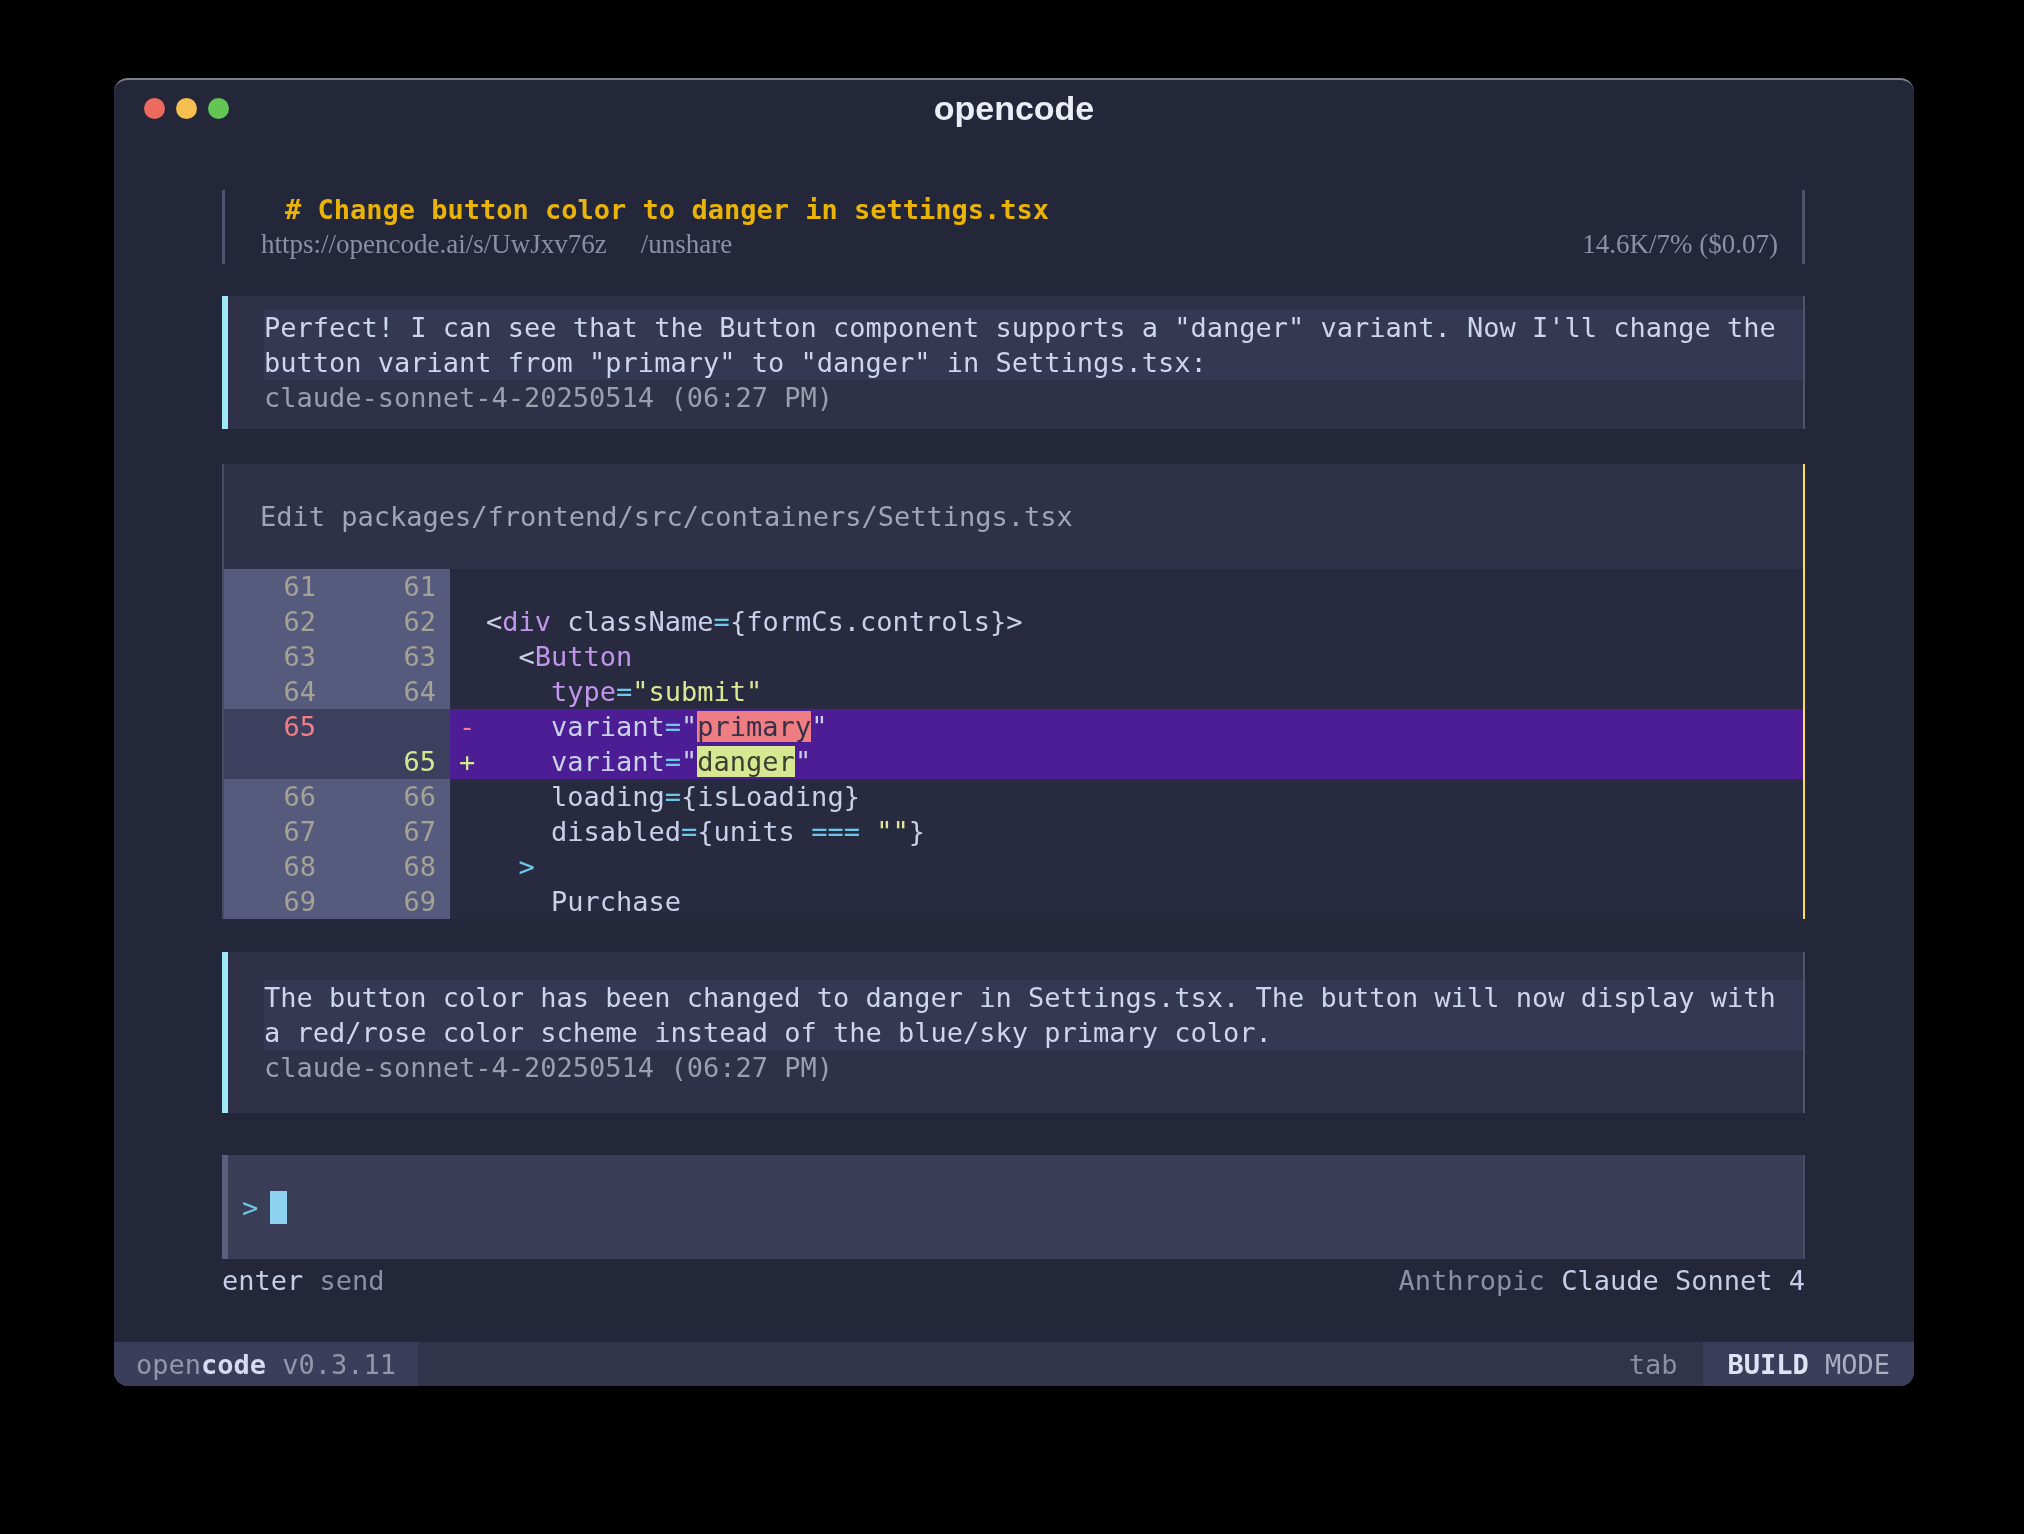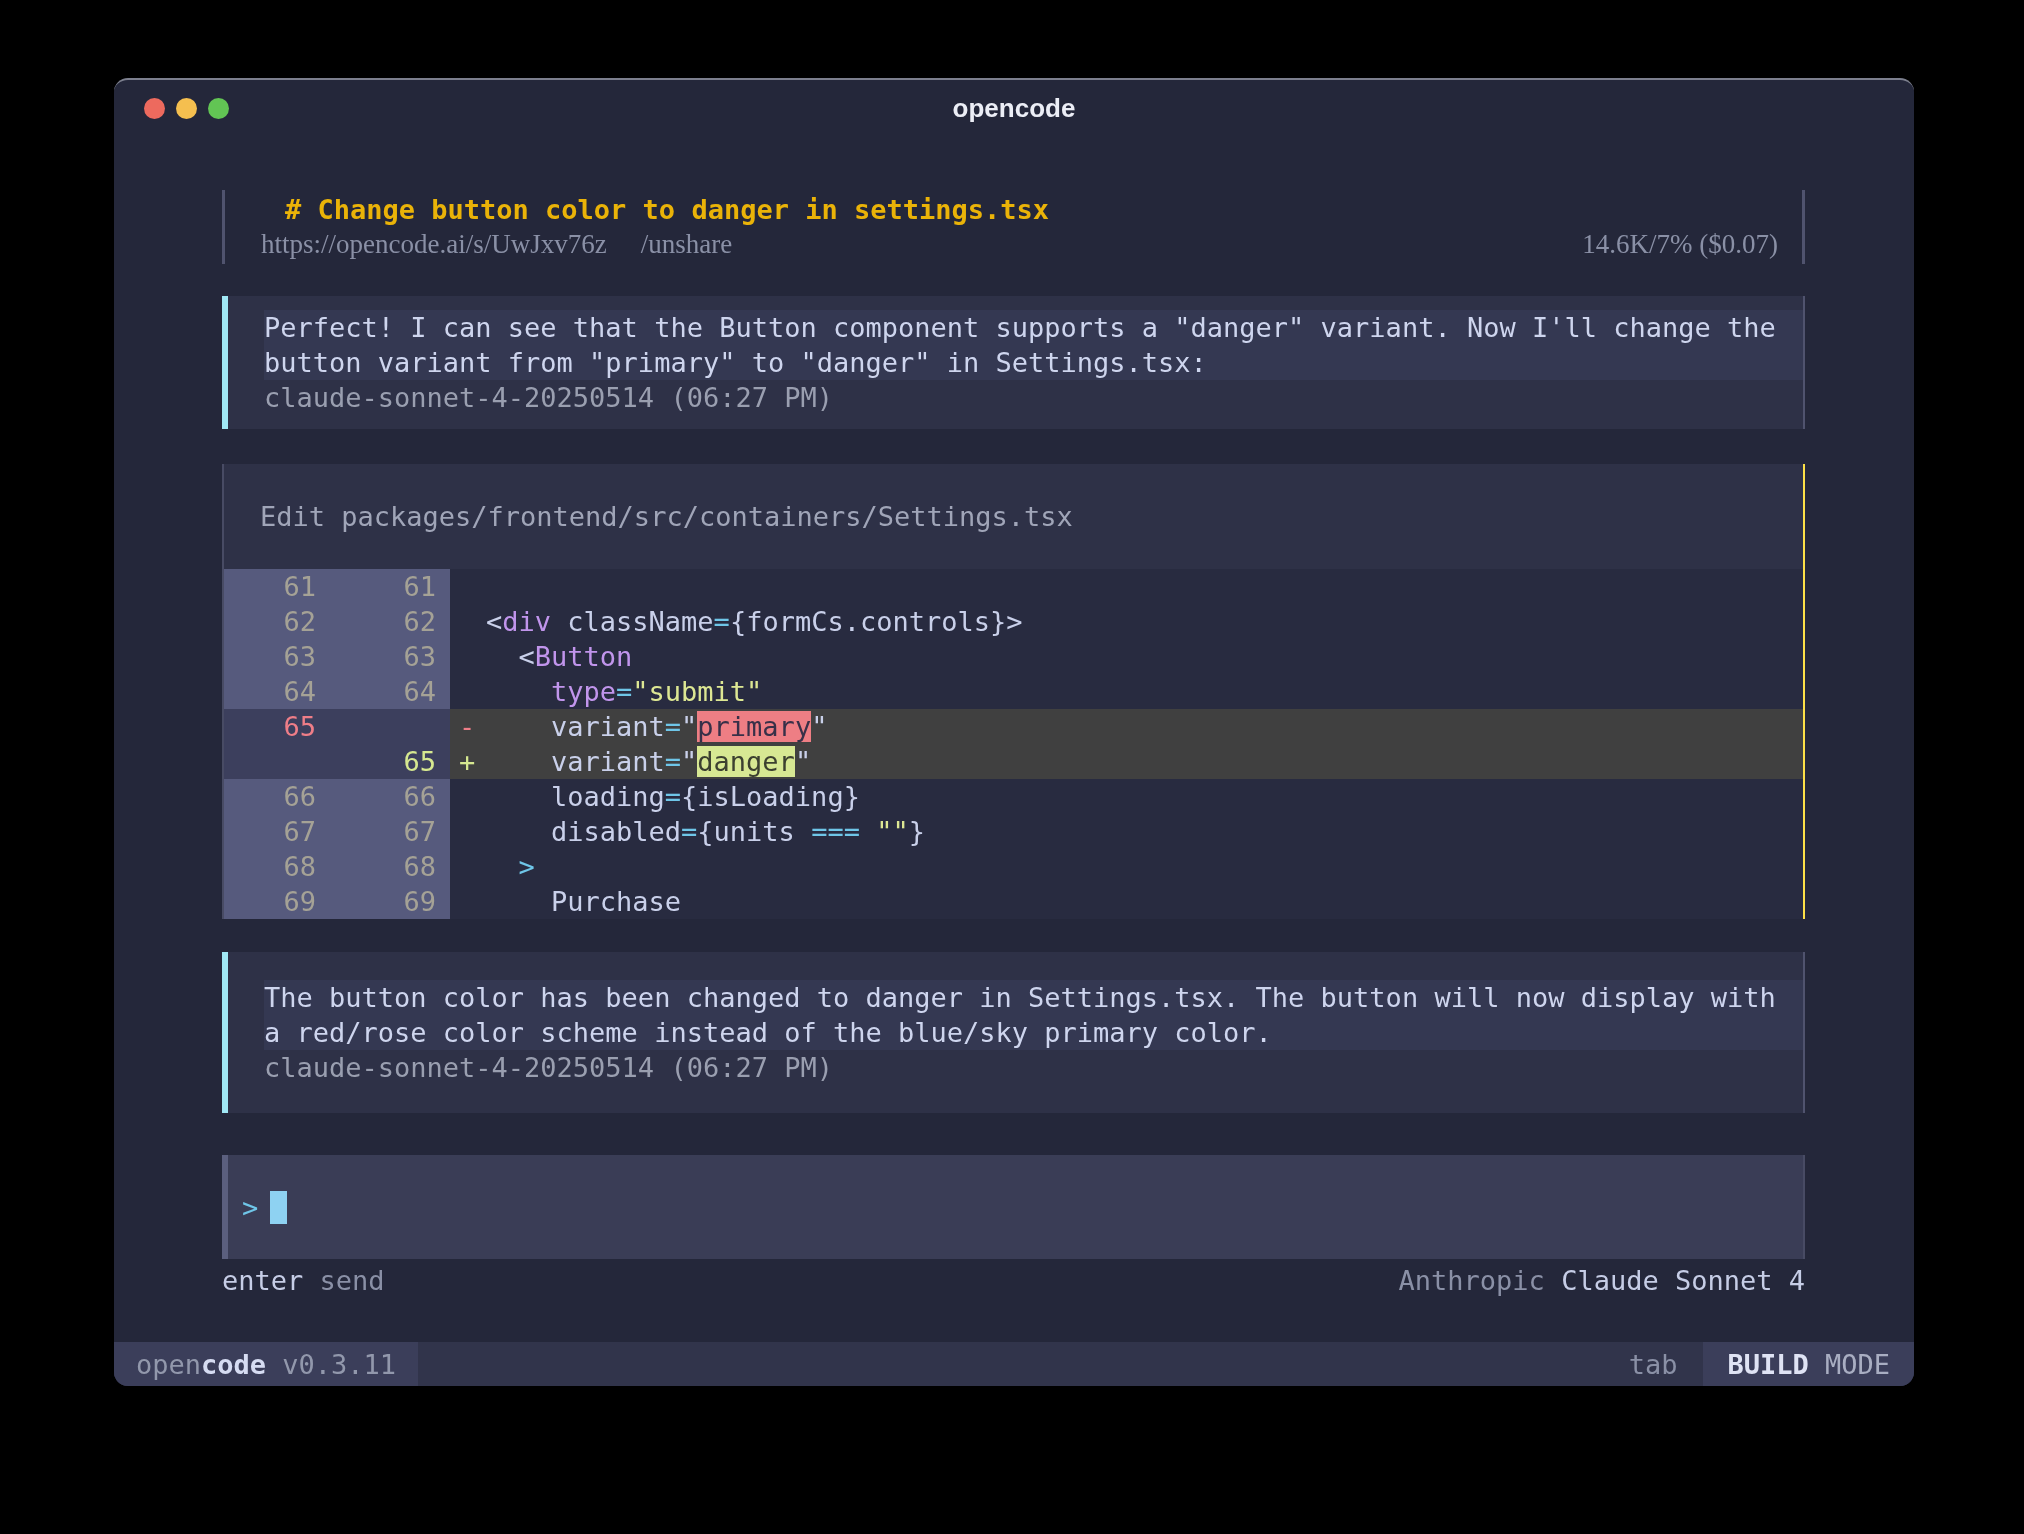--- a/index.html
+++ b/index.html
@@ -21,21 +21,21 @@
   .titlebar { position: relative; height: 56px; }
   .lights { position: absolute; left: 30px; top: 18px; display: flex; gap: 11px; }
   .light { width: 21px; height: 21px; border-radius: 50%; }
   .light.red { background: #ed6a5e; }
   .light.yellow { background: #f5bf4f; }
   .light.green { background: #62c554; }
   .win-title {
     position: absolute; left: 0; right: 0; top: 0; height: 56px;
     display: flex; align-items: center; justify-content: center;
     font-family: "Liberation Sans", sans-serif;
-    font-weight: bold; font-size: 26px; color: #eceef6;
+    font-weight: bold; font-size: 34px; color: #eceef6;
   }
   
   .content { padding: 0 109px 0 108px; font-size: 27px; line-height: 35px; }
   
   .session-header {
     margin-top: 54px;
     border-left: 3px solid #50536e;
     border-right: 3px solid #50536e;
     padding: 2px 24px 2px 36px;
   }
@@ -64,21 +64,21 @@
     border-right: 2px solid #fde047;
   }
   .edit-header {
     background: #2e3147;
     padding: 35px 24px 35px 36px;
     color: #a0a5b8;
     white-space: pre;
   }
   .diff { width: 100%; }
   .diff-row { display: flex; height: 35px; align-items: stretch; }
-  .diff-row.chg { background: #404040; }
+  .diff-row.chg { background: #4c1d95; }
   .gutter { display: flex; width: 226px; flex: none; background: #565a7d; }
   .diff-row.chg .gutter { background: #3c3f5d; }
   .num { display: block; text-align: right; color: #a5a296; white-space: pre; }
   .num.old { width: 104px; padding-right: 12px; }
   .num.new { width: 122px; padding-right: 14px; }
   .diff-row.del .num.old { color: #ef7e88; }
   .diff-row.add .num.new { color: #d6e890; }
   .marker { width: 36px; flex: none; padding-left: 9px; white-space: pre; }
   .diff-row.del .marker { color: #ef7e88; }
   .diff-row.add .marker { color: #d6e890; }

